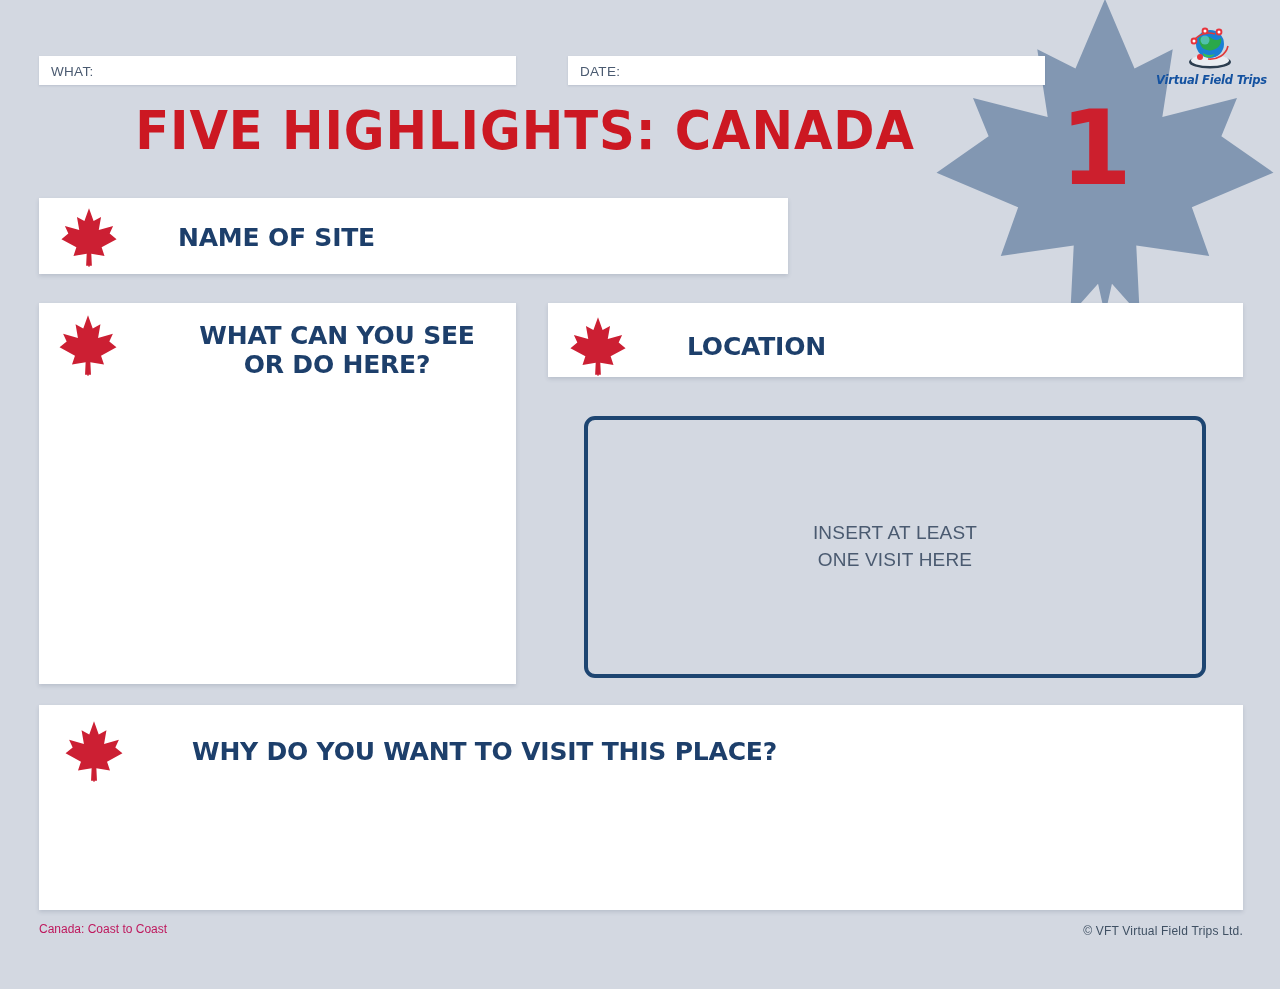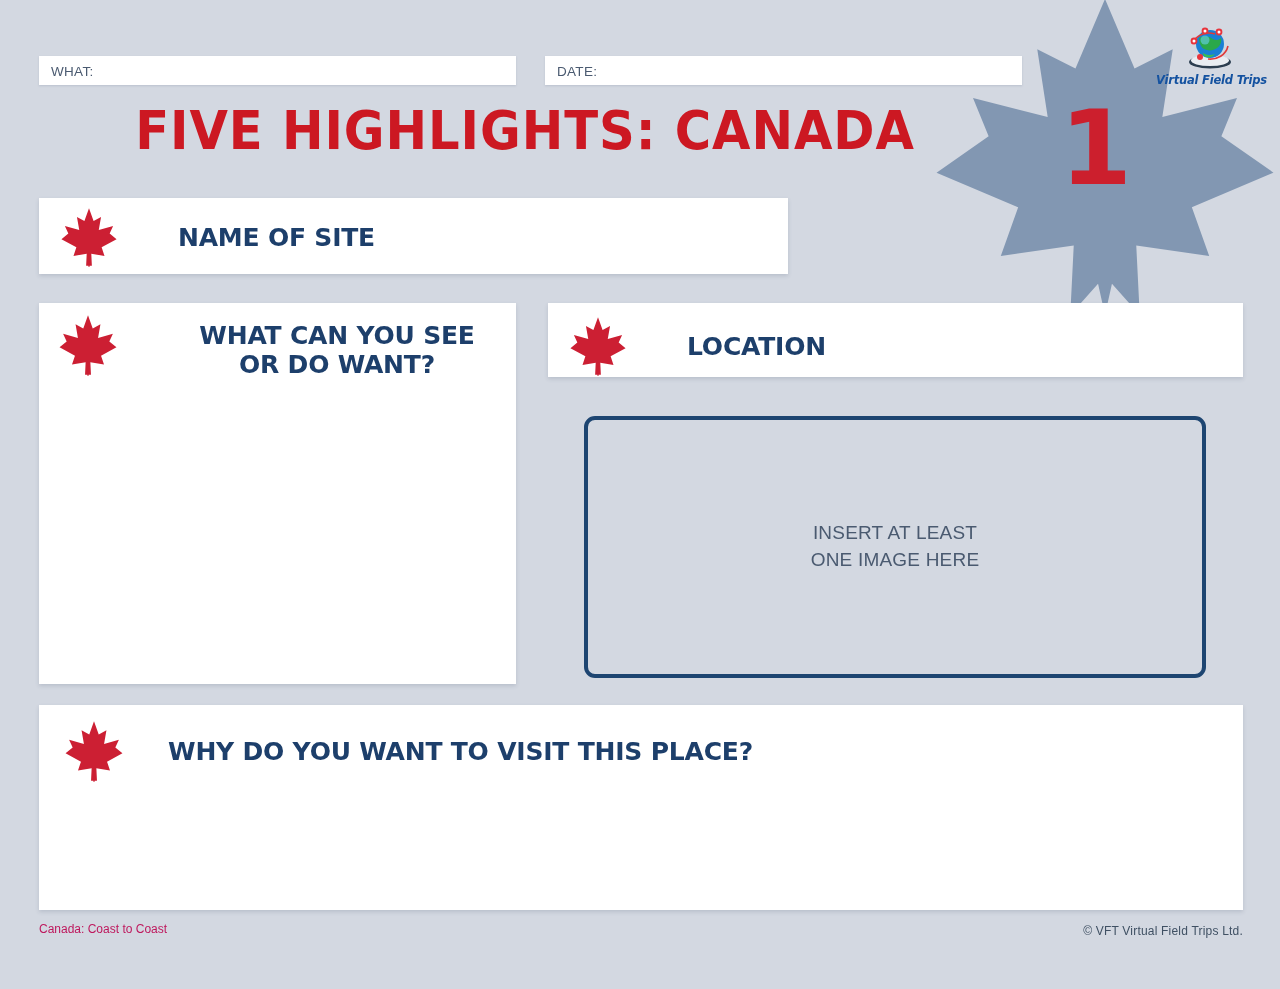--- a/index.html
+++ b/index.html
@@ -76,21 +76,21 @@
   
   .field {
     position: absolute;
     top: 56px;
     height: 29px;
     background: #ffffff;
     z-index: 5;
     box-shadow: 0 1px 2px rgba(80,95,120,0.18);
   }
   .field-name { left: 39px; width: 477px; }
-  .field-date { left: 545px; width: 477px; text-align: center; }
+  .field-date { left: 568px; width: 477px; text-align: center; }
   .field-label {
     position: absolute;
     left: 12px;
     top: 50%;
     transform: translateY(-50%);
     font-family: "Liberation Sans", sans-serif;
     font-size: 13.5px;
     color: #4a5a70;
     letter-spacing: 0.3px;
   }
@@ -183,20 +183,21 @@
     margin-left: 16px;
   }
 
   
   .panel-why-visit .heading-row {
     top: 14px; left: 24px;
     align-items: center;
   }
   .panel-why-visit .heading-text {
     font-size: 25px;
+    margin-left: 24px;
   }
 
   
   .image-box {
     position: absolute;
     left: 584px;
     top: 416px;
     width: 622px;
     height: 262px;
     border: 4px solid #1d4571;
@@ -295,40 +296,40 @@
   </div>
 
   <div class="panel panel-see-do">
     <div class="heading-row">
       <span class="leaf-icon">
         <svg width="62" height="64" viewBox="0 0 100 108" xmlns="http://www.w3.org/2000/svg" aria-hidden="true">
           <path fill="#cc1f33" d="M50 4 L58 26 L71 19 L67 42 L92 35 L86 48 L98 58 L72 72 L77 87 L54 83 L55 104 L50 104 L45 104 L46 83 L23 87 L28 72 L2 58 L14 48 L8 35 L33 42 L29 19 L42 26 Z"></path>
           <rect x="49" y="82" width="2" height="24" fill="#cc1f33"></rect>
         </svg>
       </span>
-      <span class="heading-text">WHAT CAN YOU SEE OR DO WANT?</span>
+      <span class="heading-text">WHAT CAN YOU SEE OR DO HERE?</span>
     </div>
   </div>
 
   <div class="panel panel-location">
     <div class="heading-row">
       <span class="leaf-icon">
         <svg width="60" height="62" viewBox="0 0 100 108" xmlns="http://www.w3.org/2000/svg" aria-hidden="true">
           <path fill="#cc1f33" d="M50 4 L58 26 L71 19 L67 42 L92 35 L86 48 L98 58 L72 72 L77 87 L54 83 L55 104 L50 104 L45 104 L46 83 L23 87 L28 72 L2 58 L14 48 L8 35 L33 42 L29 19 L42 26 Z"></path>
           <rect x="49" y="82" width="2" height="24" fill="#cc1f33"></rect>
         </svg>
       </span>
       <span class="heading-text">LOCATION</span>
     </div>
   </div>
 
   <div class="image-box">
     <div class="image-box-text">
       <span>INSERT AT LEAST</span>
-      <span>ONE IMAGE HERE</span>
+      <span>ONE VISIT HERE</span>
     </div>
   </div>
 
   <div class="panel panel-why-visit">
     <div class="heading-row">
       <span class="leaf-icon">
         <svg width="62" height="64" viewBox="0 0 100 108" xmlns="http://www.w3.org/2000/svg" aria-hidden="true">
           <path fill="#cc1f33" d="M50 4 L58 26 L71 19 L67 42 L92 35 L86 48 L98 58 L72 72 L77 87 L54 83 L55 104 L50 104 L45 104 L46 83 L23 87 L28 72 L2 58 L14 48 L8 35 L33 42 L29 19 L42 26 Z"></path>
           <rect x="49" y="82" width="2" height="24" fill="#cc1f33"></rect>
         </svg>

